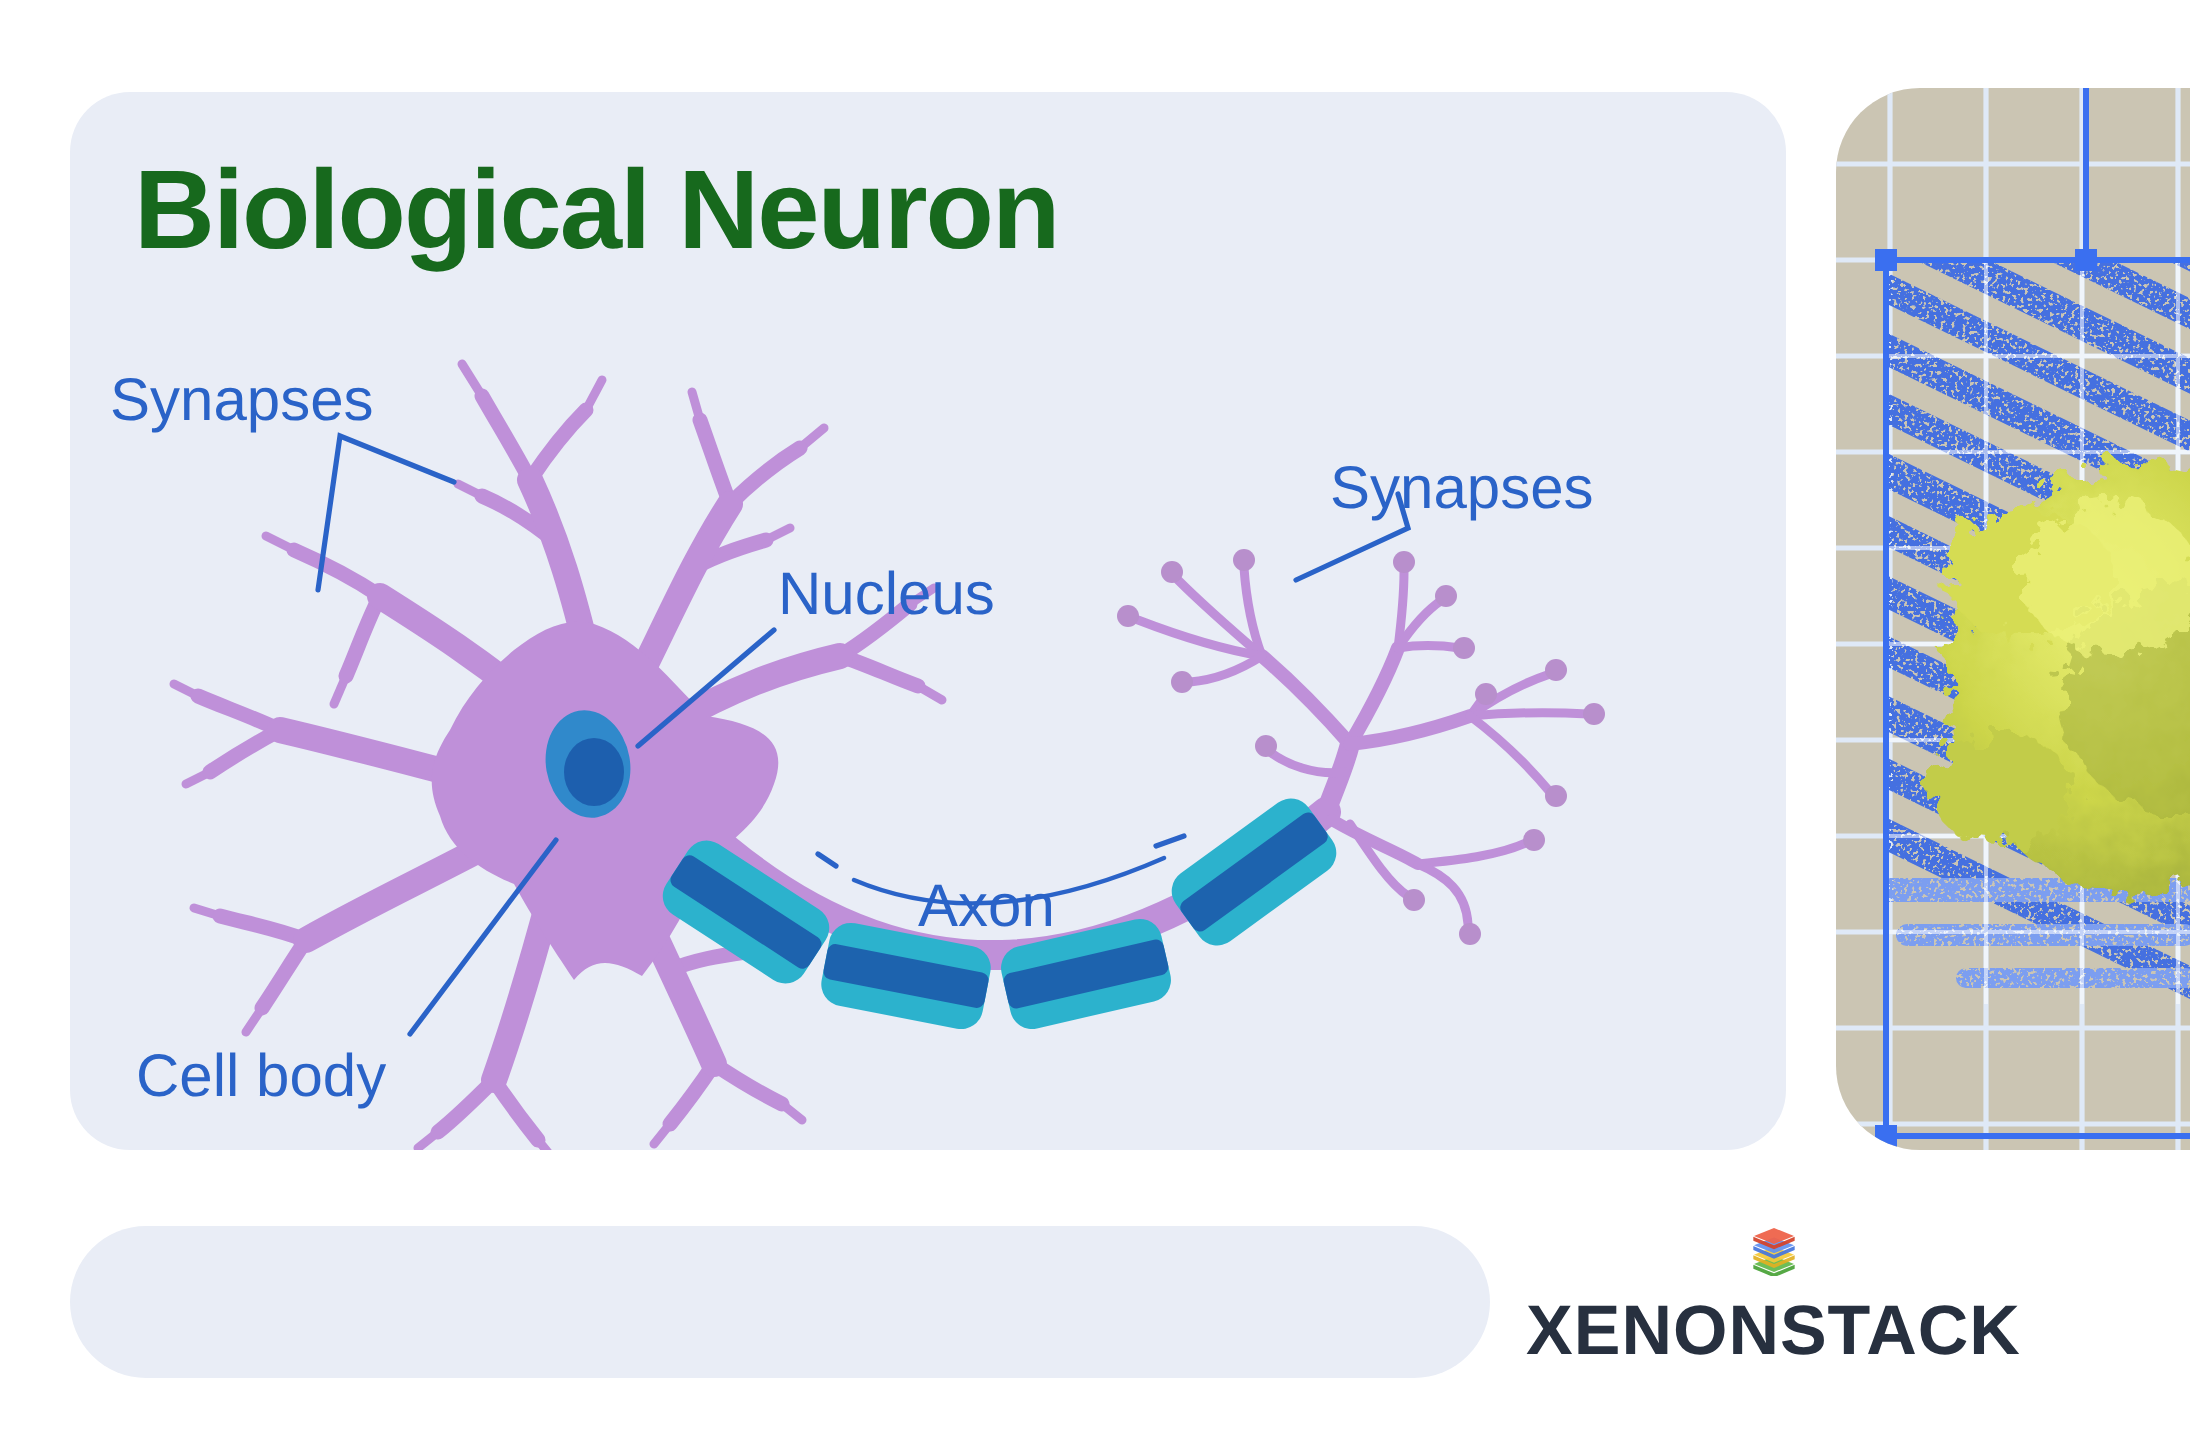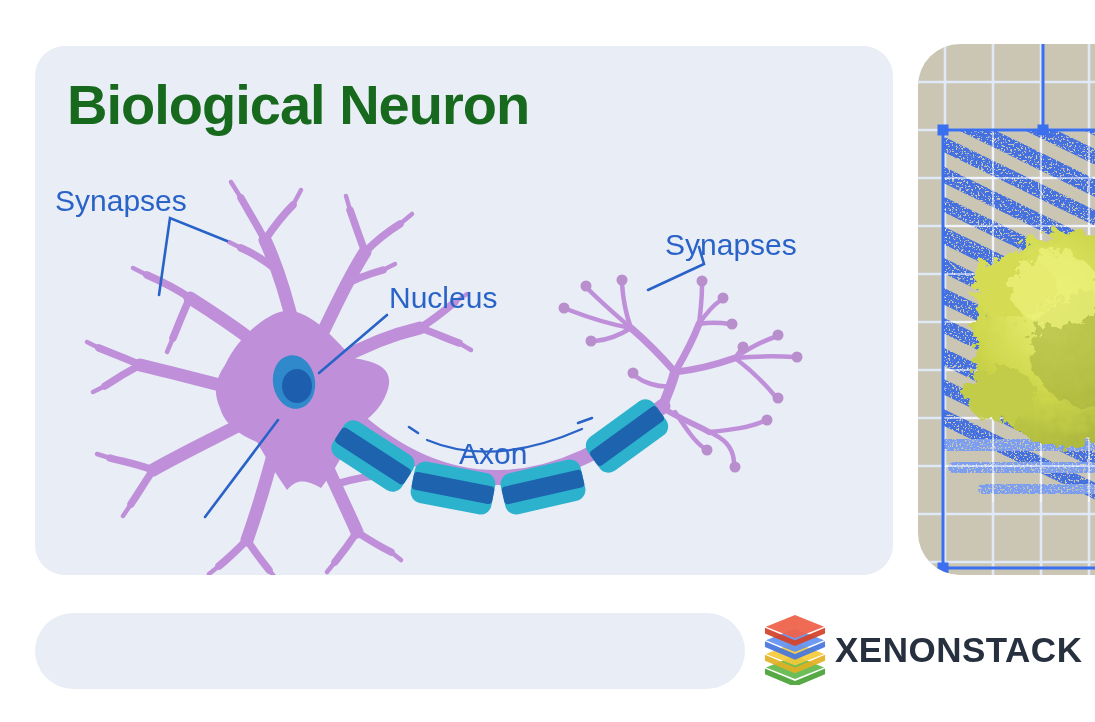--- a/index.html
+++ b/index.html
@@ -27,21 +27,21 @@
   }
   .panel svg{position:absolute;left:0;top:0;}
   
   .pill{
     position:absolute;left:35px;top:613px;width:710px;height:76px;
     background:#e9edf6;border-radius:38px;
   }
   
   .brand{
     position:absolute;left:763px;top:614px;height:72px;
-    display:flex;align-items:center;gap:8px;
+    display:flex;align-items:center;gap:8px;flex-direction:column;
   }
   .wordmark{
     font-size:35px;font-weight:bold;color:#27303f;letter-spacing:.5px;
   }
 </style>
 </head>
 <body>
 
 <div class="page">
 
@@ -193,20 +193,21 @@
           <path d="M543 377 L557 372"></path>
         </g>
       </g>
     </svg>
 
     <h1 class="title">Biological Neuron</h1>
     <span class="lbl" style="left:20px;top:138px">Synapses</span>
     <span class="lbl" style="left:354px;top:235px">Nucleus</span>
     <span class="lbl" style="left:630px;top:182px">Synapses</span>
     <span class="lbl" style="left:424px;top:391px">Axon</span>
+    <span class="lbl" style="left:33px;top:476px">Cell body</span>
   </section>
 
   <aside class="panel">
     <svg viewBox="0 0 177 531" width="177" height="531">
       <defs>
         <filter id="speckle" x="-10%" y="-10%" width="120%" height="120%">
           <feTurbulence type="fractalNoise" baseFrequency="0.55" numOctaves="2" seed="11" result="t"></feTurbulence>
           <feColorMatrix in="t" type="matrix" values="0 0 0 0 0  0 0 0 0 0  0 0 0 0 0  0 0 0 14 -5" result="th"></feColorMatrix>
           <feComposite in="SourceGraphic" in2="th" operator="in"></feComposite>
         </filter>

